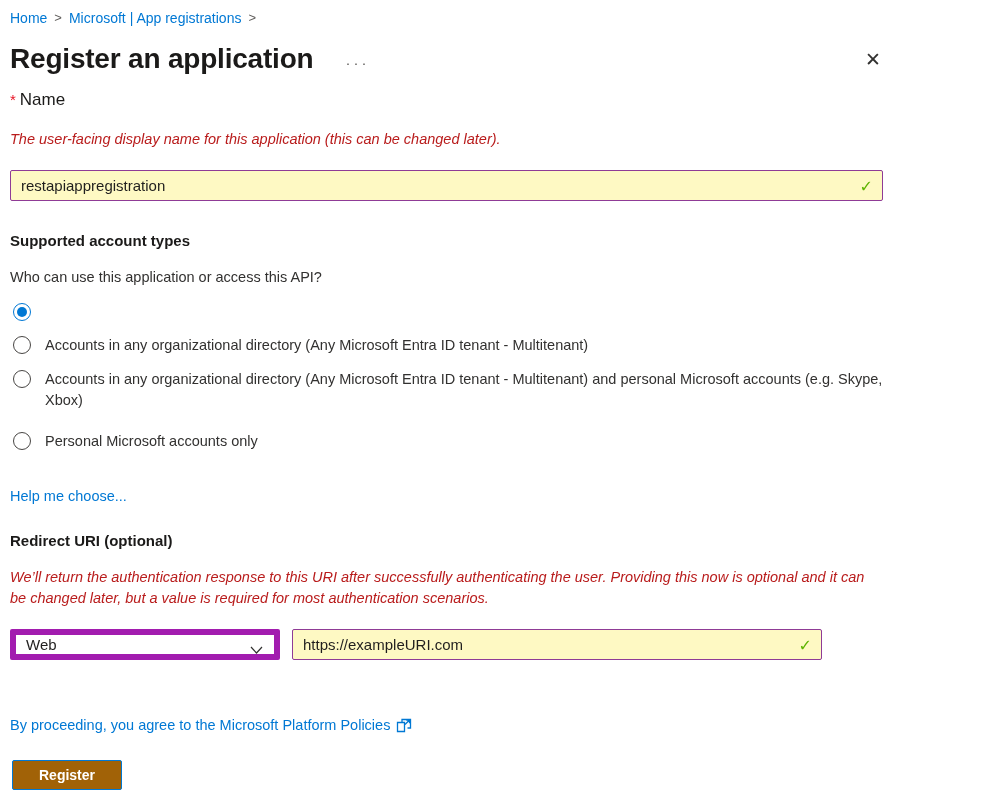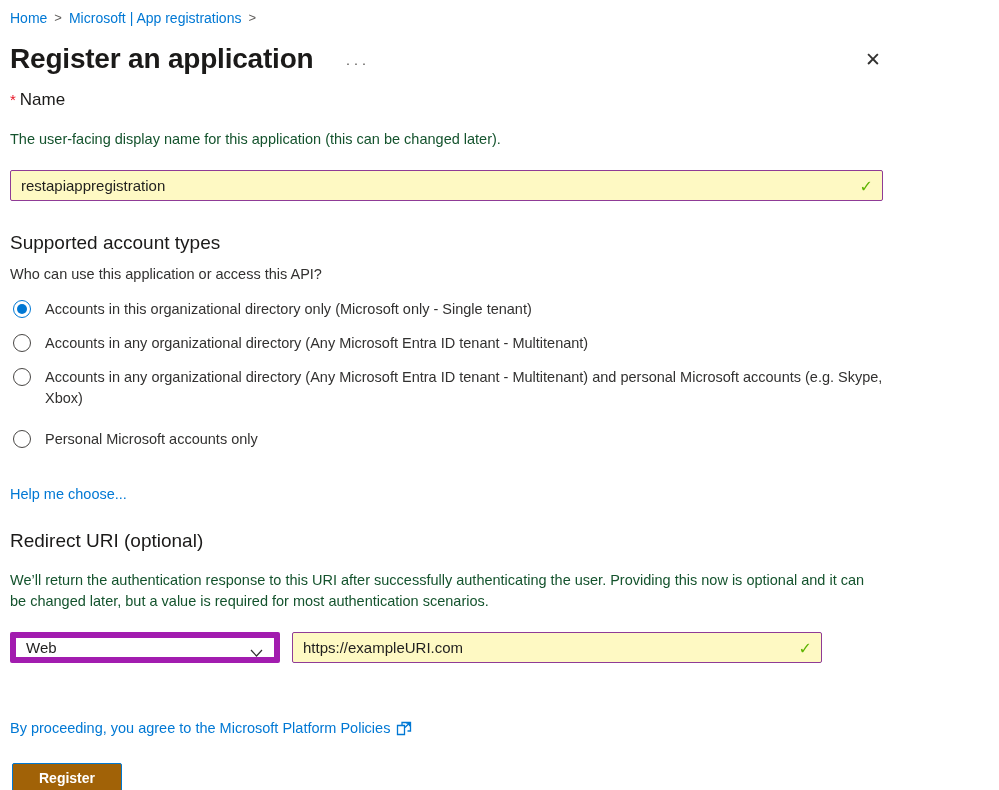--- a/index.html
+++ b/index.html
@@ -23,38 +23,38 @@
   .ellipsis { color: #605e5c; font-size: 15px; letter-spacing: 3px; margin-left: 32px; margin-top: 6px; cursor: pointer; }
   .close-btn {
     margin-left: auto; background: none; border: none; cursor: pointer;
     font-size: 19px; color: #323130; line-height: 1; font-weight: 400; padding: 2px;
     font-family: "DejaVu Sans", sans-serif;
   }
 
   
   .field-label { margin-top: 15px; font-size: 17px; color: #1b1a19; }
   .req { color: #e81123; margin-right: 4px; font-size: 15px; }
-  .desc { margin-top: 19px; font-size: 14.5px; line-height: 21px; color: #14532d; }
+  .desc { margin-top: 19px; font-size: 14.5px; line-height: 21px; color: #b91c1c; font-style: italic; }
 
   .input-wrap { position: relative; margin-top: 20px; }
   .text-input {
     width: 100%; height: 31px; border: 1px solid #8f3b96; border-radius: 2px;
     font-size: 15px; color: #201f1e; padding: 0 34px 0 10px;
     font-family: "Liberation Sans", "DejaVu Sans", sans-serif;
     outline: none; background: #fef9c3;
   }
   .check {
     position: absolute; right: 10px; top: 50%; transform: translateY(-50%);
     color: #5db300; font-size: 16px; font-weight: 700; pointer-events: none;
   }
 
   
-  .section-heading { font-size: 19px; font-weight: 400; color: #1b1a19; }
+  .section-heading { font-size: 15px; font-weight: 700; color: #1b1a19; }
   .acct-heading { margin-top: 31px; }
-  .question { margin-top: 12px; font-size: 14.5px; color: #323130; }
+  .question { margin-top: 20px; font-size: 14.5px; color: #323130; }
 
   
   .radio-group { margin-top: 17px; }
   .radio-row { display: flex; align-items: flex-start; margin-bottom: 14px; cursor: pointer; }
   .radio-circle {
     width: 18px; height: 18px; border-radius: 50%;
     border: 1px solid #484644; flex: 0 0 18px; margin: 1px 0 0 3px;
     display: flex; align-items: center; justify-content: center; background: #fff;
   }
   .radio-circle.selected { border-color: #0078d4; }
@@ -119,21 +119,20 @@
     <span class="check">✓</span>
   </div>
 
   <h2 class="section-heading acct-heading">Supported account types</h2>
 
   <p class="question">Who can use this application or access this API?</p>
 
   <div class="radio-group">
     <div class="radio-row">
       <span class="radio-circle selected"></span>
-      <span class="radio-label">Accounts in this organizational directory only (Microsoft only - Single tenant)</span>
     </div>
     <div class="radio-row">
       <span class="radio-circle"></span>
       <span class="radio-label">Accounts in any organizational directory (Any Microsoft Entra ID tenant - Multitenant)</span>
     </div>
     <div class="radio-row wrap2">
       <span class="radio-circle"></span>
       <span class="radio-label">Accounts in any organizational directory (Any Microsoft Entra ID tenant - Multitenant) and personal Microsoft accounts (e.g. Skype, Xbox)</span>
     </div>
     <div class="radio-row">

